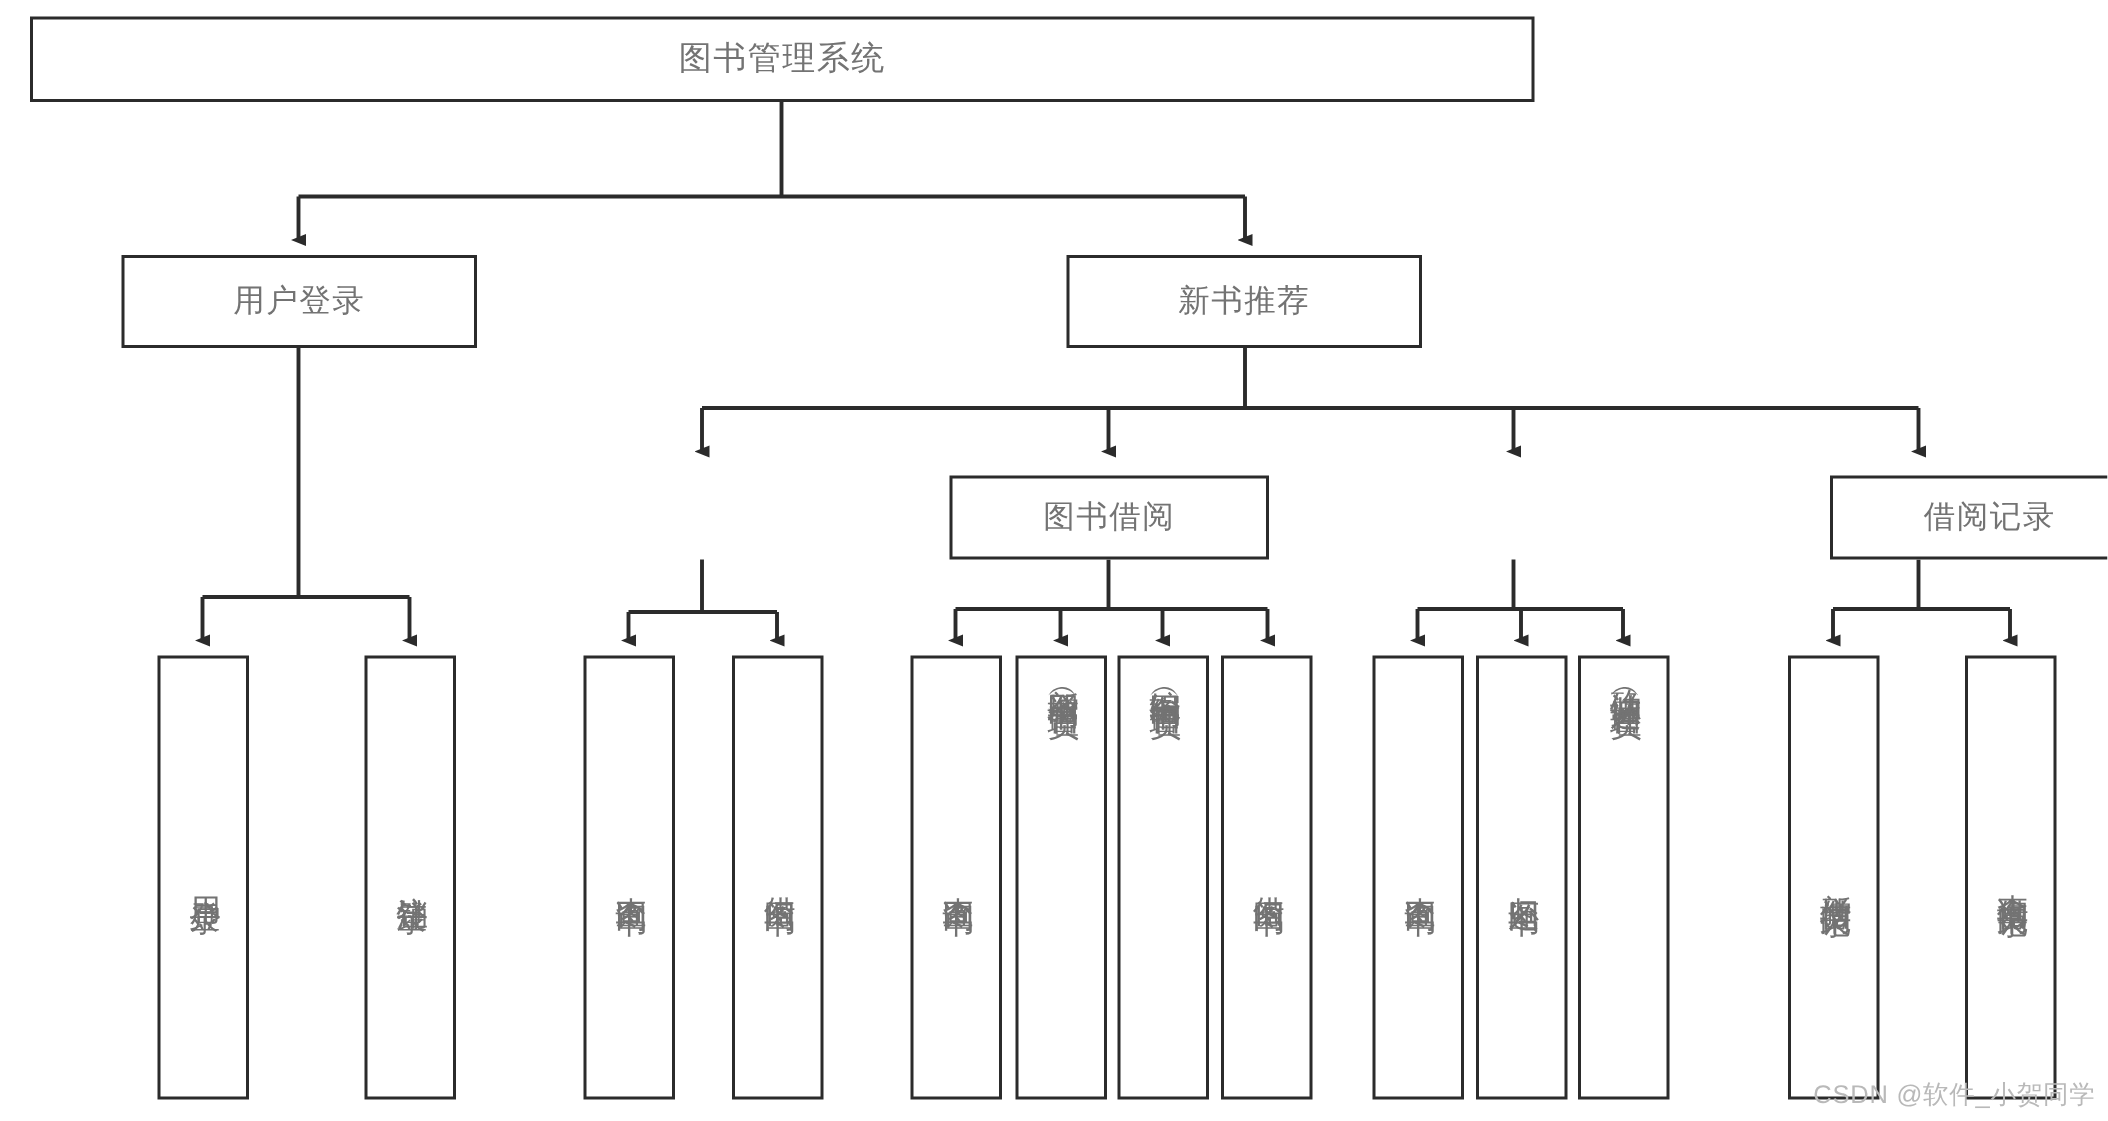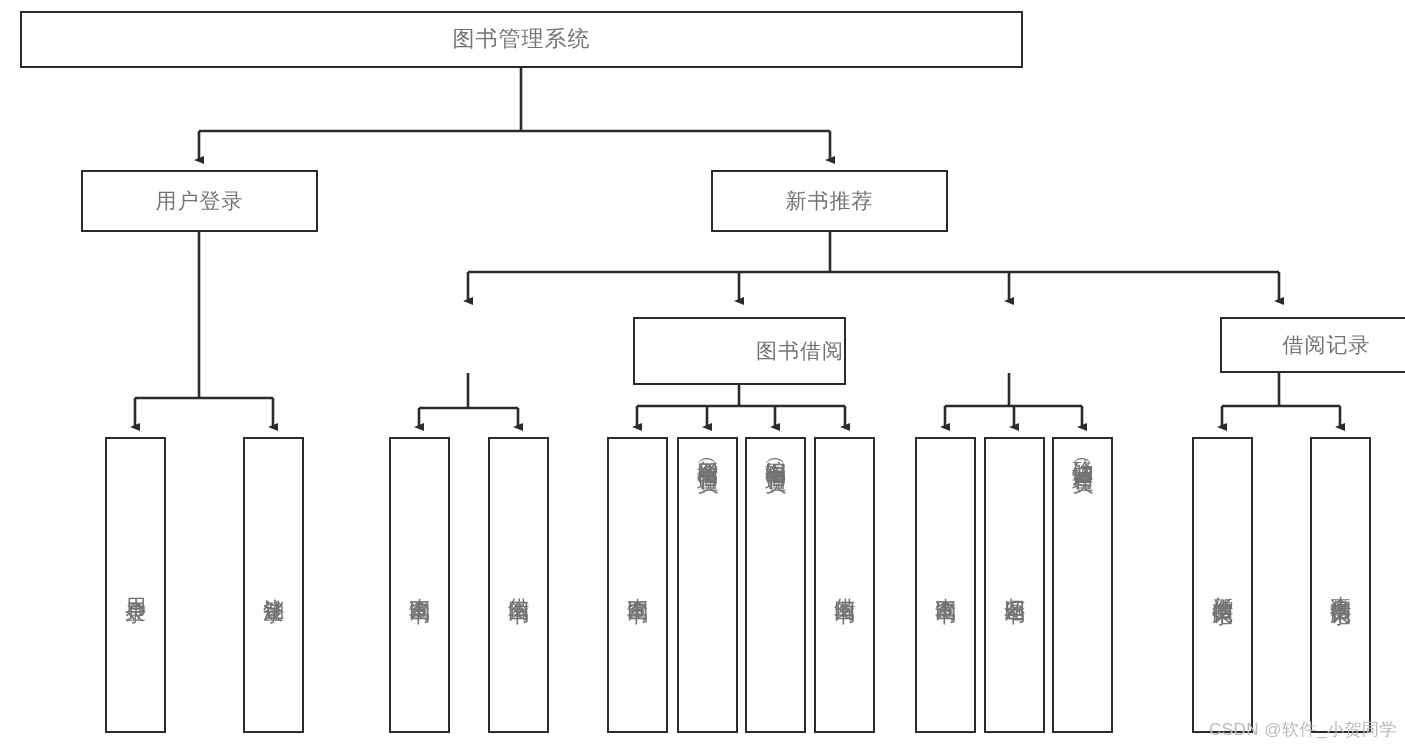--- a/index.html
+++ b/index.html
@@ -142,21 +142,21 @@
     <span class="node-label">图书管理系统</span>
   </div>
 
   <div class="node h-node" style="left:81px; top:170px; width:237px; height:62px;">
     <span class="node-label">用户登录</span>
   </div>
   <div class="node h-node" style="left:711px; top:170px; width:237px; height:62px;">
     <span class="node-label">新书推荐</span>
   </div>
 
-  <div class="node h-node" style="left:633px; top:317px; width:213px; height:68px;justify-content:flex-end;">
+  <div class="node h-node" style="left:633px; top:317px; width:213px; height:56px;">
     <span class="node-label">图书借阅</span>
   </div>
   <div class="node h-node" style="left:1220px; top:317px; width:213px; height:56px;">
     <span class="node-label">借阅记录</span>
   </div>
 
   <div class="node v-node center" style="left:105px; top:437px; width:61px; height:296px;">
     <span class="node-label">用户登录</span>
   </div>
   <div class="node v-node center" style="left:243px; top:437px; width:61px; height:296px;">

